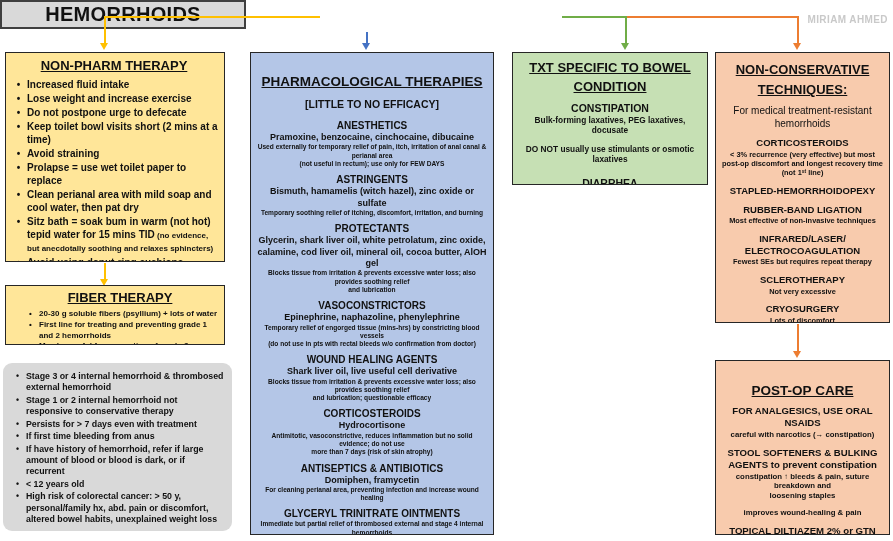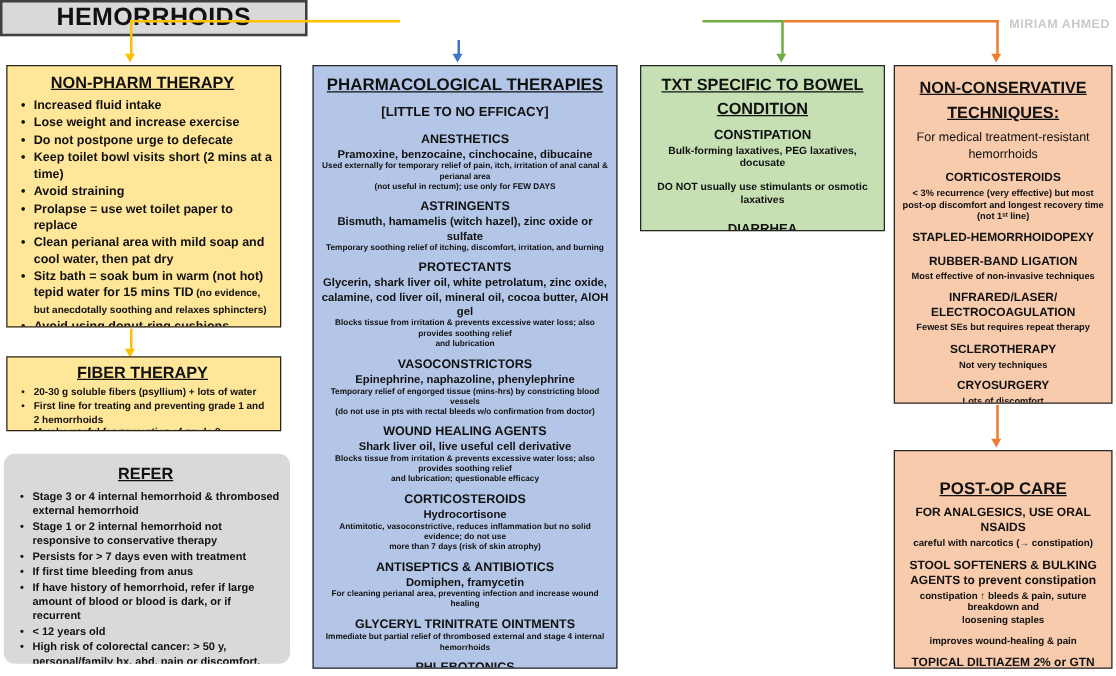--- a/index.html
+++ b/index.html
@@ -34,29 +34,29 @@
   
   .bi{display:flex;margin-bottom:2px;}
   .bi .dot{flex:none;width:17px;text-align:center;}
   .bi .tx{flex:1;}
   .sm{font-size:8px;}
   
   #nonpharm-box{left:5px;top:52px;width:220px;height:210px;padding:5px 6px 4px 4px;}
   #nonpharm-box .box-title{font-size:13px;margin-bottom:5px;}
   #nonpharm-box .bi{font-size:10px;font-weight:bold;line-height:1.3;margin-bottom:1px;}
   
-  #fiber-box{left:5px;top:285px;width:220px;height:60px;padding:4px 6px 3px 4px;}
+  #fiber-box{left:5px;top:285px;width:220px;height:60px;padding:4px 6px 3px 16px;}
   #fiber-box .box-title{font-size:13px;margin-bottom:4px;}
   #fiber-box .bi{font-size:8px;font-weight:bold;line-height:1.35;margin-bottom:0;}
   
   #refer-box{left:3px;top:363px;width:229px;height:168px;padding:8px 8px 4px 6px;}
   #refer-box .box-title{font-size:13px;margin-bottom:6px;}
   #refer-box .bi{font-size:8.8px;font-weight:bold;line-height:1.3;margin-bottom:1px;}
   
-  #pharm-box{left:250px;top:52px;width:244px;height:483px;padding:7px 5px 4px 5px;text-align:center;}
+  #pharm-box{left:250px;top:52px;width:244px;height:483px;padding:21px 5px 4px 5px;text-align:center;}
   #pharm-box .box-title{font-size:13.5px;margin-bottom:9px;}
   #pharm-box .efficacy{font-size:10.5px;font-weight:bold;margin-bottom:9px;}
   #pharm-box .sec{margin-bottom:5px;}
   #pharm-box .sec .name{font-size:10px;font-weight:bold;line-height:1.3;}
   #pharm-box .sec .drugs{font-size:9px;font-weight:bold;line-height:1.27;}
   #pharm-box .sec .note{font-size:6.6px;font-weight:bold;line-height:1.25;white-space:pre-line;}
   
   #bowel-box{left:512px;top:52px;width:196px;height:133px;padding:6px 8px;text-align:center;}
   #bowel-box .box-title{font-size:13px;line-height:1.45;margin-bottom:5px;}
   .b-name{font-size:10.5px;font-weight:bold;}
@@ -163,21 +163,20 @@
           <span class="tx">First line for treating and preventing grade 1 and 2 hemorrhoids</span>
         </div>
         <div class="bi">
           <span class="dot">•</span>
           <span class="tx">May be useful for prevention of grade 3 hemorrhoids</span>
         </div>
       </div>
   </div>
 
   <div id="refer-box" class="box gray-box">
-    <div class="box-title">REFER</div>
     <div>
         <div class="bi">
           <span class="dot">•</span>
           <span class="tx">Stage 3 or 4 internal hemorrhoid &amp; thrombosed external hemorrhoid</span>
         </div>
         <div class="bi">
           <span class="dot">•</span>
           <span class="tx">Stage 1 or 2 internal hemorrhoid not responsive to conservative therapy</span>
         </div>
         <div class="bi">
@@ -280,21 +279,21 @@
         <div class="sec">
           <div class="name">RUBBER-BAND LIGATION</div>
           <div class="note">Most effective of non-invasive techniques</div>
         </div>
         <div class="sec">
           <div class="name">INFRARED/LASER/ ELECTROCOAGULATION</div>
           <div class="note">Fewest SEs but requires repeat therapy</div>
         </div>
         <div class="sec">
           <div class="name">SCLEROTHERAPY</div>
-          <div class="note">Not very techniques</div>
+          <div class="note">Not very excessive</div>
         </div>
         <div class="sec">
           <div class="name">CRYOSURGERY</div>
           <div class="note">Lots of discomfort</div>
         </div>
       </div>
   </div>
 
   <div id="postop-box" class="box orange-box">
     <div class="box-title">POST-OP CARE</div>

